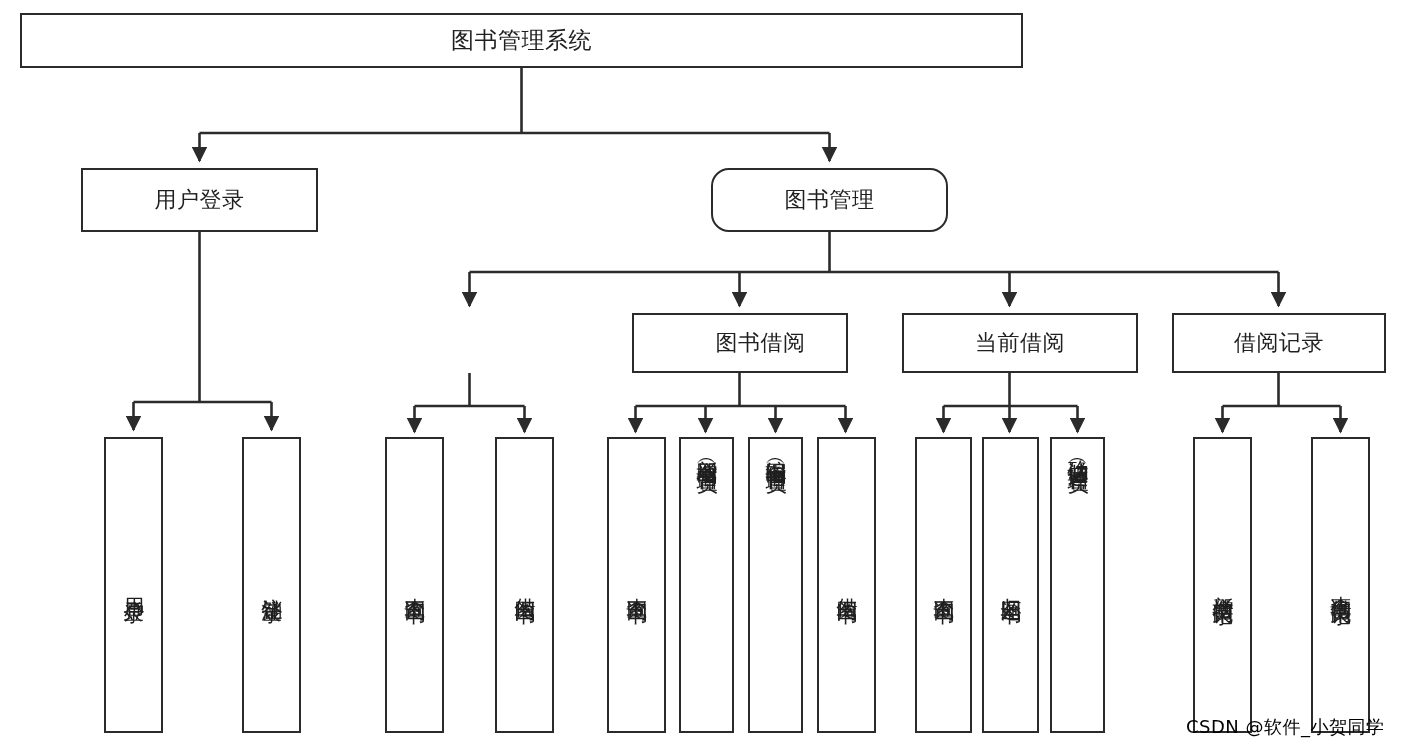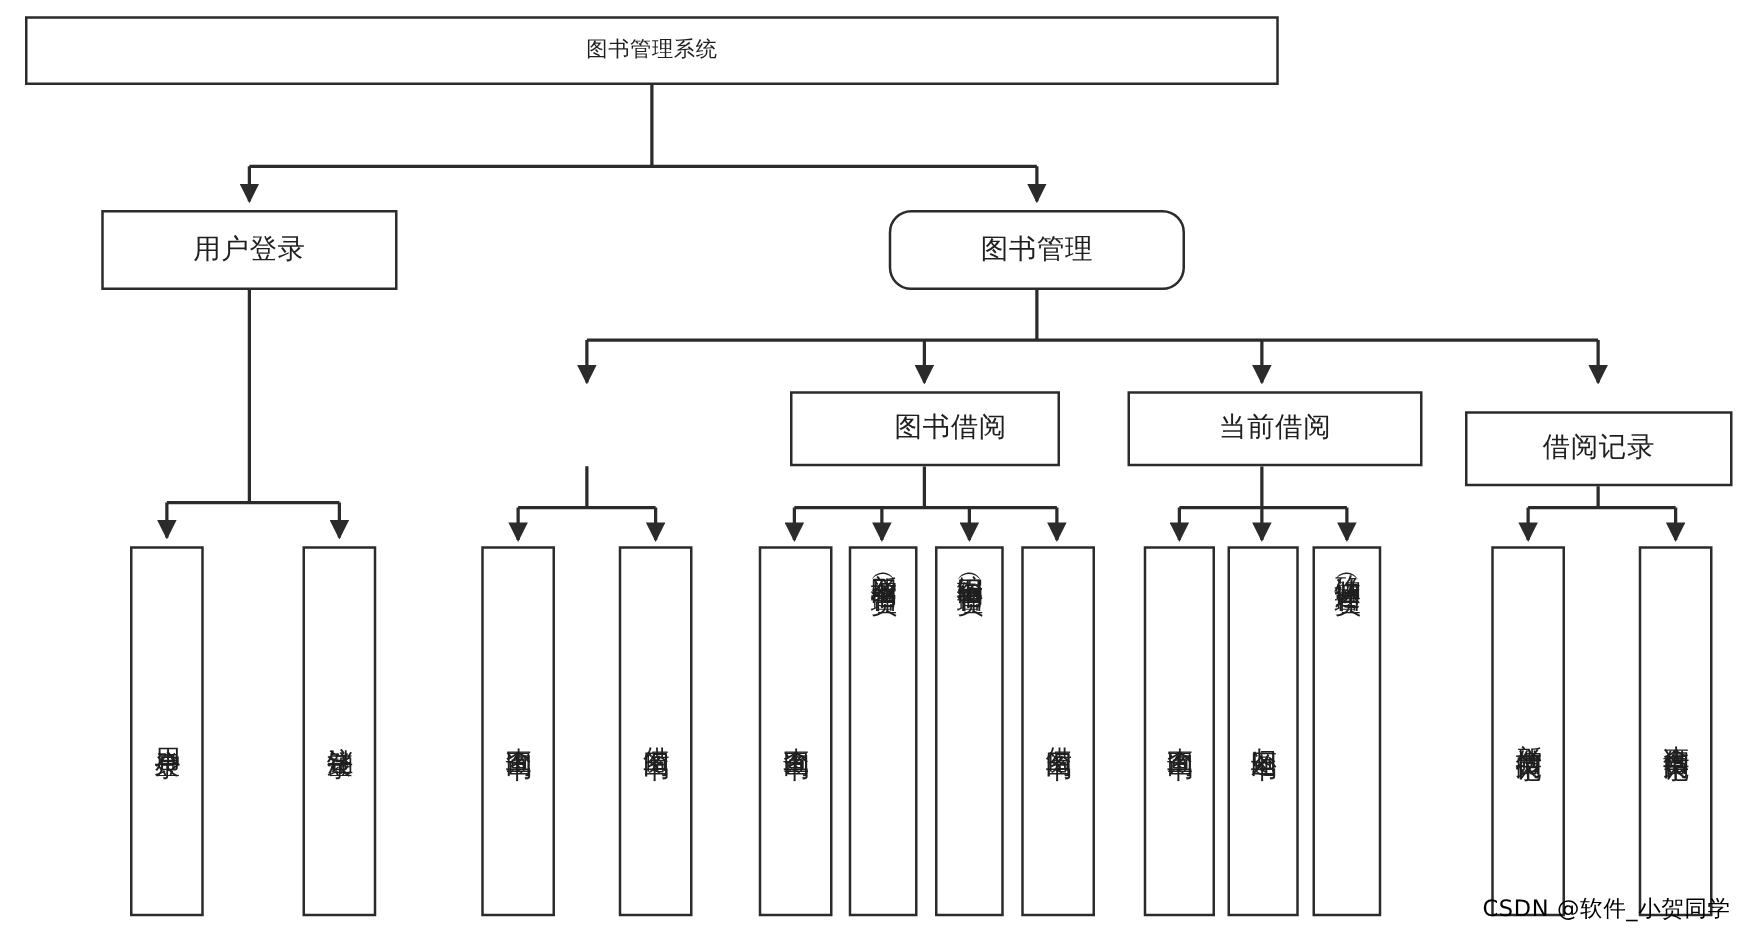--- a/index.html
+++ b/index.html
@@ -43,21 +43,21 @@
     color: #1f1f1f;
     line-height: 1.18;
     white-space: nowrap;
   }
   
   .node.horiz .node-label {
     font-size: 22px;
     letter-spacing: 0.5px;
   }
   .node.root .node-label {
-    font-size: 17px;
+    font-size: 23px;
   }
   
   .node.vert {
     align-items: flex-start;
     padding-top: 0;
   }
   .node.vert .node-label {
     writing-mode: vertical-rl;
     text-orientation: upright;
     font-size: 21px;
@@ -149,21 +149,21 @@
   <div class="node horiz" style="left:711px; top:168px; width:237px; height:64px;border-radius:18px;">
     <span class="node-label">图书管理</span>
   </div>
 
   <div class="node horiz" style="left:632px; top:313px; width:216px; height:60px;padding-left:41px;">
     <span class="node-label">图书借阅</span>
   </div>
   <div class="node horiz" style="left:902px; top:313px; width:236px; height:60px;">
     <span class="node-label">当前借阅</span>
   </div>
-  <div class="node horiz" style="left:1172px; top:313px; width:214px; height:60px;margin-top:16px;">
+  <div class="node horiz" style="left:1172px; top:313px; width:214px; height:60px;">
     <span class="node-label">借阅记录</span>
   </div>
 
   <div class="node vert centered" style="left:104px; top:437px; width:59px; height:296px;">
     <span class="node-label">用户登录</span>
   </div>
   <div class="node vert centered" style="left:242px; top:437px; width:59px; height:296px;">
     <span class="node-label">注销登录</span>
   </div>
 

